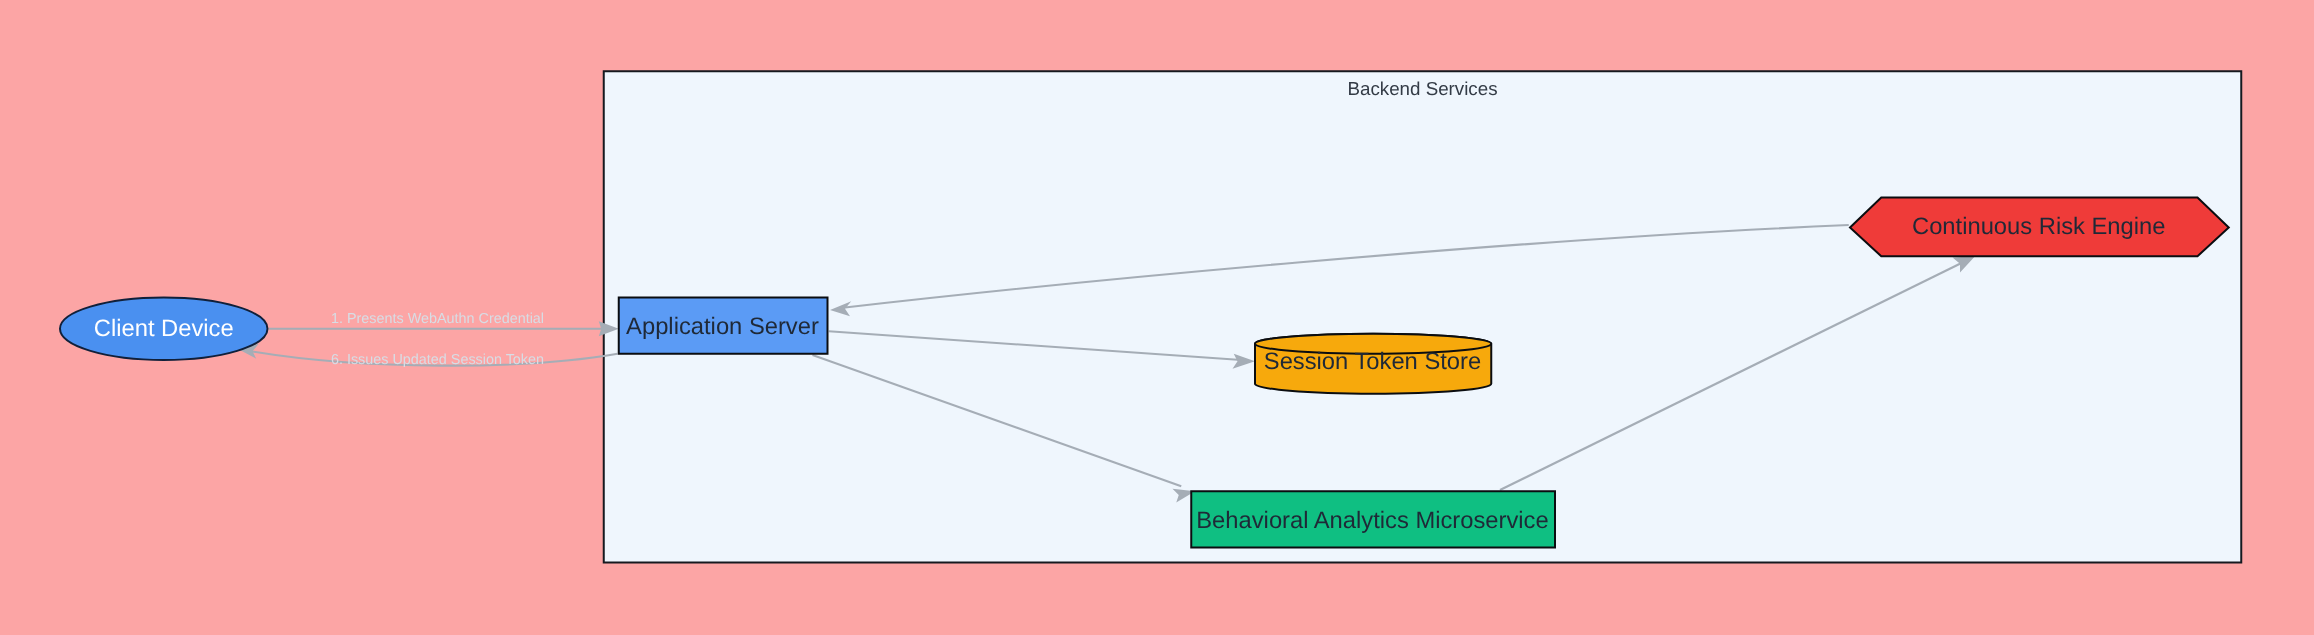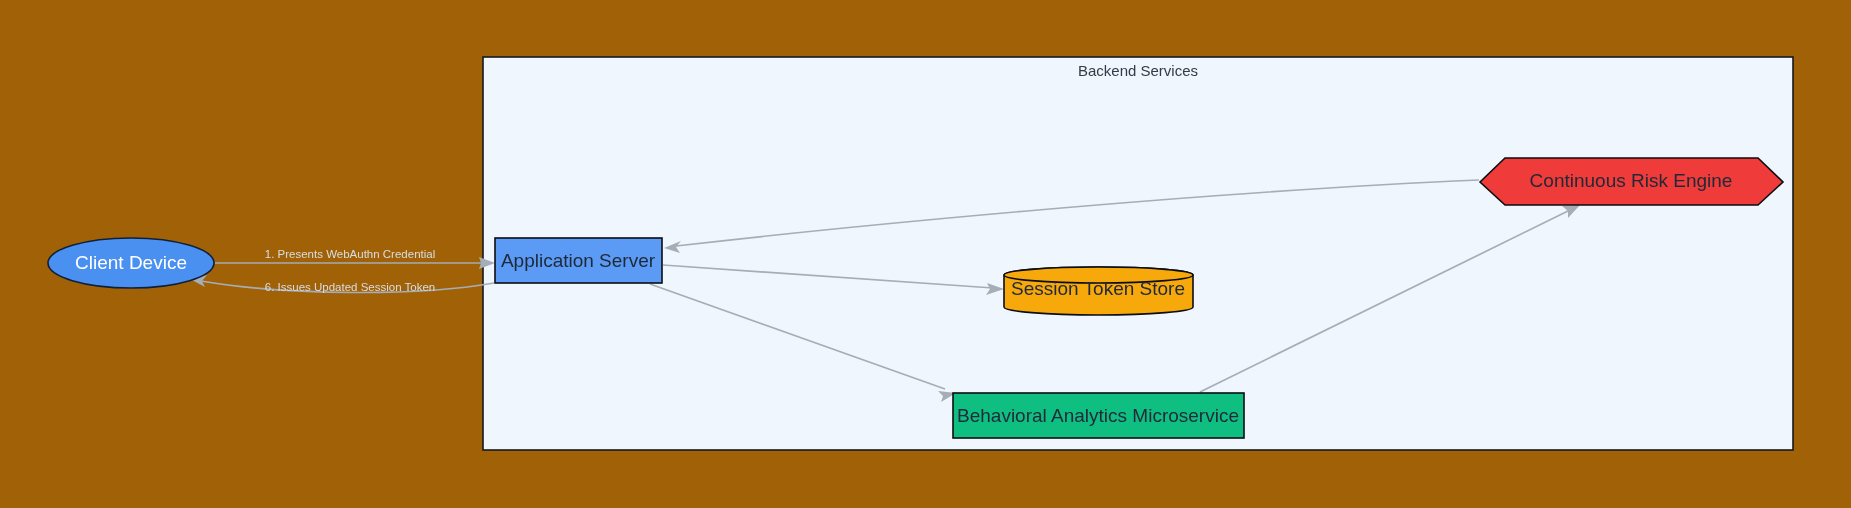--- a/index.html
+++ b/index.html
@@ -11,21 +11,21 @@
   body {
     width: 1851px;
     height: 508px;
     overflow: hidden;
     font-family: "Liberation Sans", sans-serif;
   }
   #diagram-root {
     position: relative;
     width: 1851px;
     height: 508px;
-    background: #a16207;
+    background: #fca5a5;
   }
   svg#diagram-canvas {
     position: absolute;
     top: 0;
     left: 0;
     width: 1851px;
     height: 508px;
     display: block;
   }
   .node-label {

